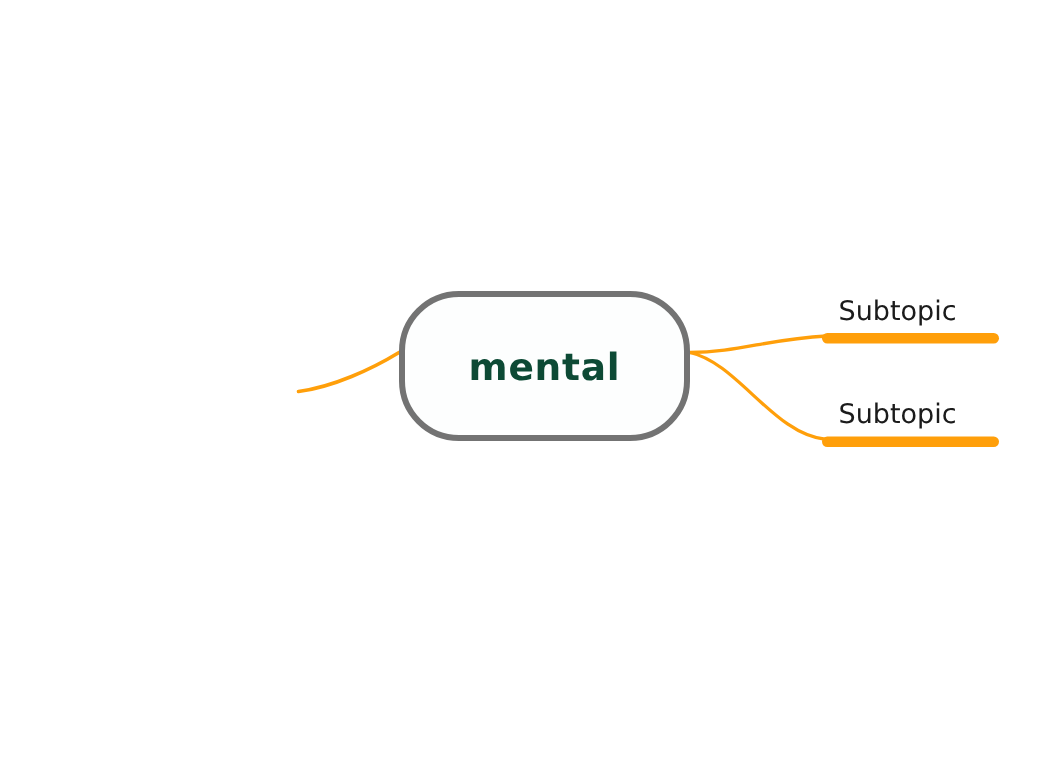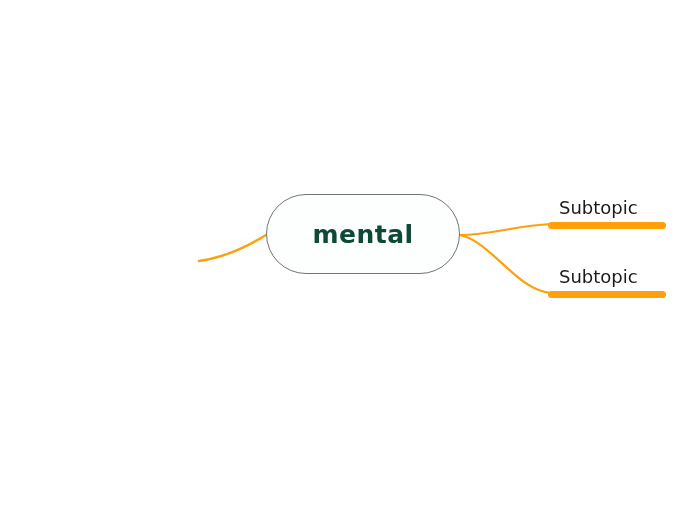--- a/index.html
+++ b/index.html
@@ -54,22 +54,22 @@
     color: #132452;
     letter-spacing: 0.5px;
     line-height: 1;
     white-space: nowrap;
   }
   
   #node-mental {
     left: 266px;
     top: 194px;
     width: 194px;
-    height: 80px;
-    border: 1px solid #737373;
+    height: 100px;
+    border: 4px solid #737373;
     border-radius: 40px;
   }
   #node-mental .node-label {
     font-family: "DejaVu Sans", sans-serif;
     font-size: 25px;
     font-weight: bold;
     color: #0d4a35;
     letter-spacing: 0.5px;
     line-height: 1;
     white-space: nowrap;

